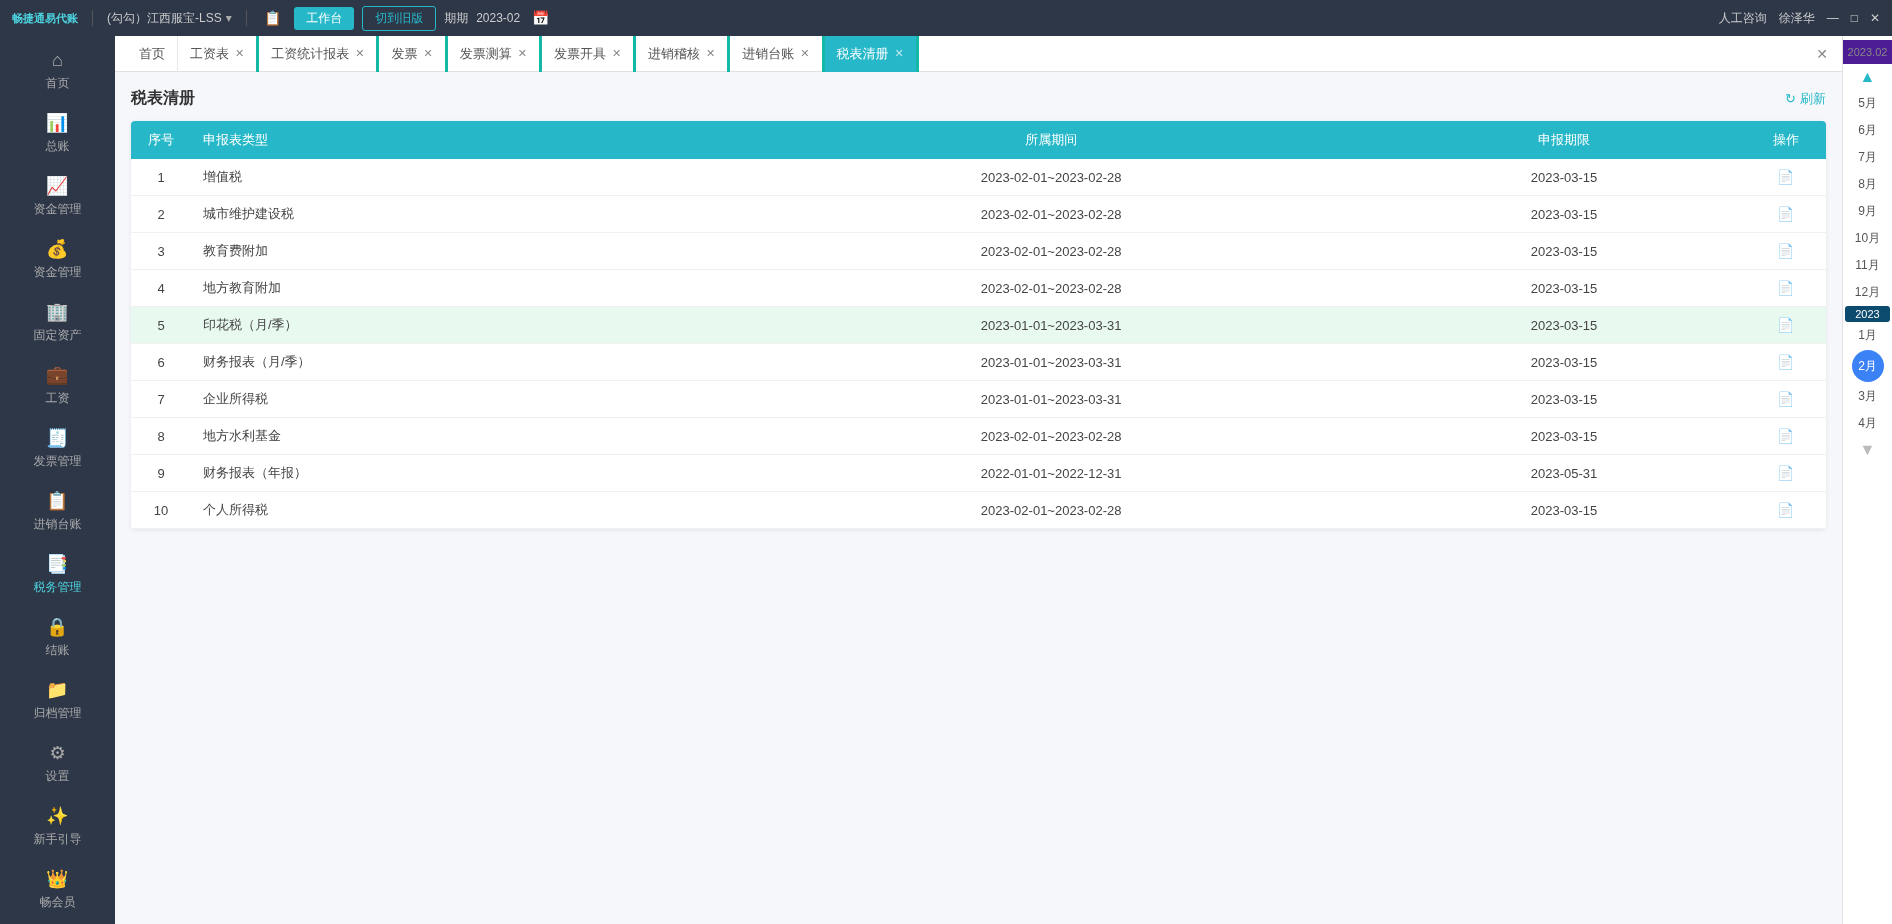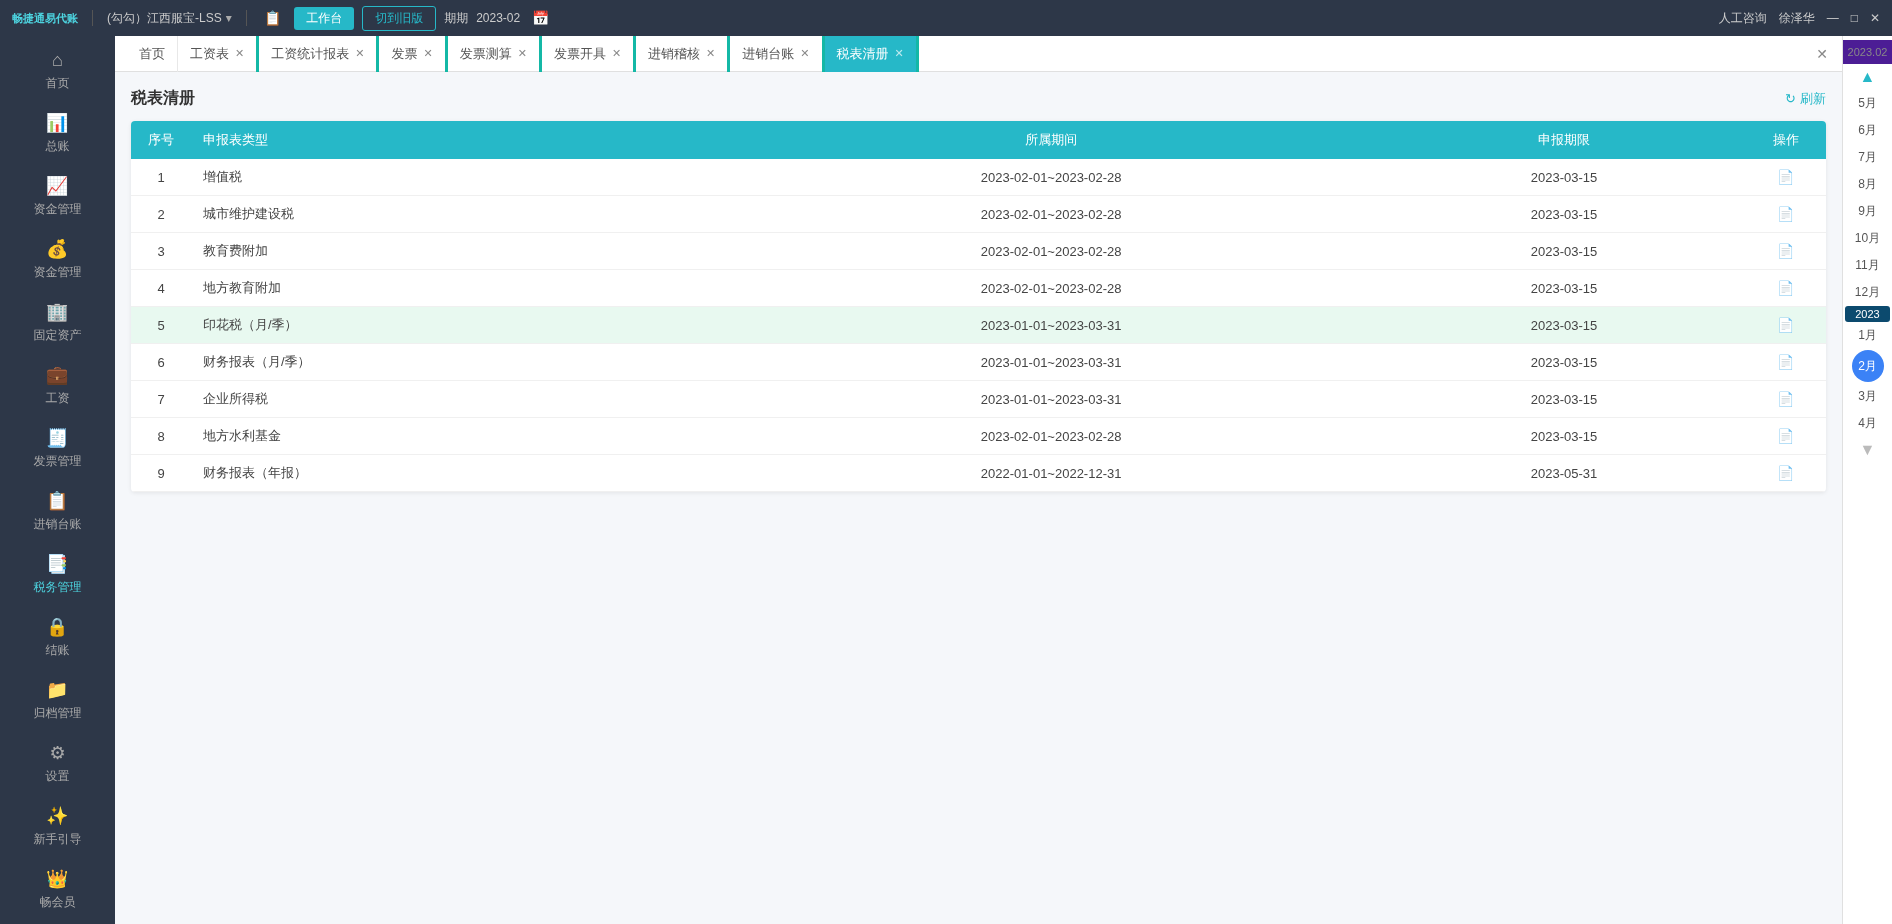--- a/index.html
+++ b/index.html
@@ -399,20 +399,27 @@
     <td>2023-03-15</td>
     <td><span class="action-icon">📄</span></td>
   </tr>
             <tr>
     <td>9</td>
     <td>财务报表（年报）</td>
     <td>2022-01-01~2022-12-31</td>
     <td>2023-05-31</td>
     <td><span class="action-icon">📄</span></td>
   </tr>
+            <tr>
+    <td>10</td>
+    <td>个人所得税</td>
+    <td>2023-02-01~2023-02-28</td>
+    <td>2023-03-15</td>
+    <td><span class="action-icon">📄</span></td>
+  </tr>
           </tbody>
       </table>
     </div>
   </div>
 
   <div class="right-panel">
     <div class="right-panel-header">2023.02</div>
     <div class="scroll-up">▲</div>
     <div class="year-section">
       <div class="month-item">5月</div>

